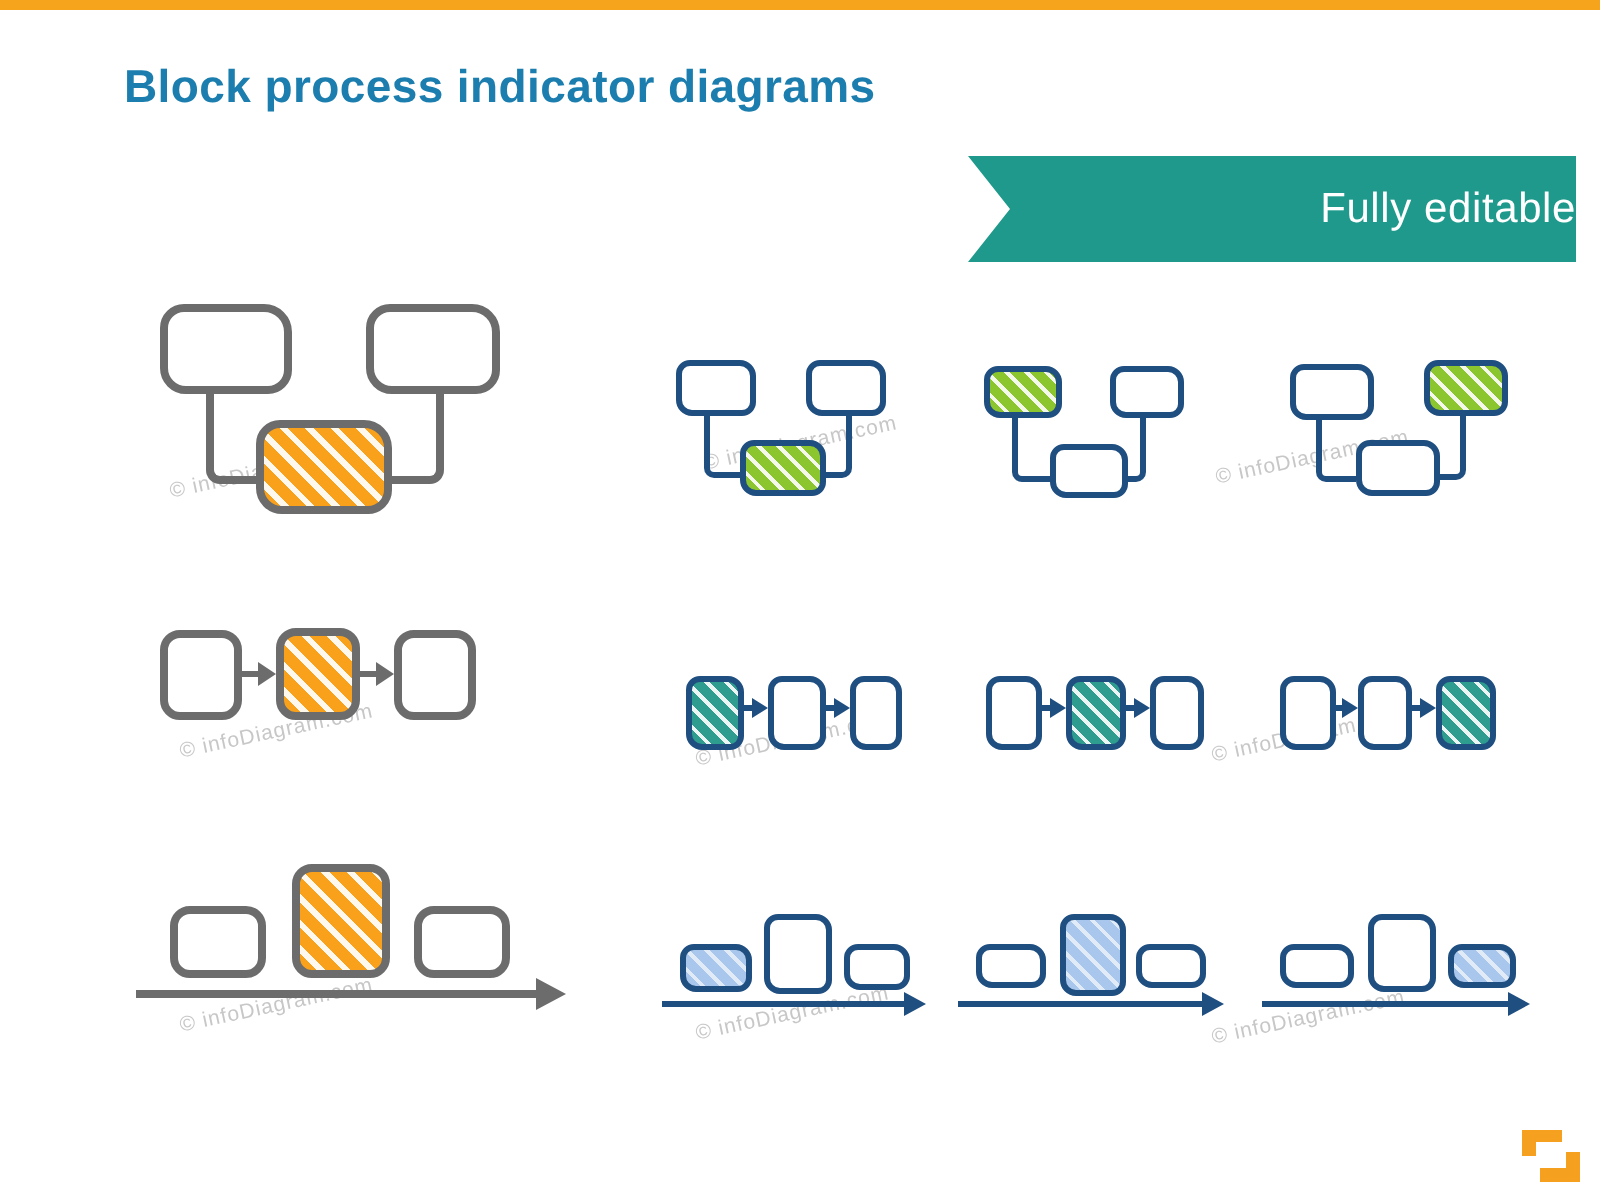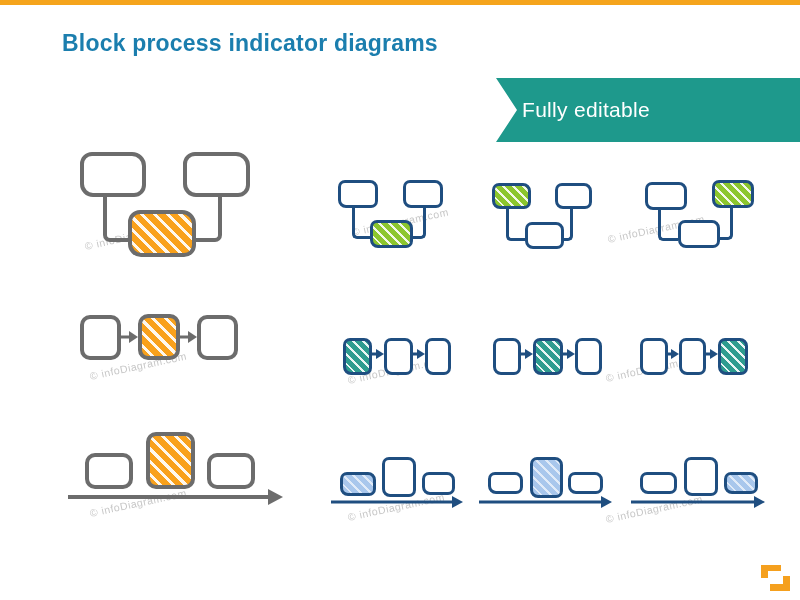--- a/index.html
+++ b/index.html
@@ -1,23 +1,23 @@
 <!DOCTYPE html>
 <html><head>
 <meta charset="utf-8">
 <style>
   html,body{margin:0;padding:0;background:#fff;}
   .slide{position:relative;width:800px;height:600px;background:#fff;overflow:hidden;
          font-family:"Liberation Sans",sans-serif;padding-left:12px;}
   .topbar{position:absolute;left:0;top:0;width:800px;height:5px;background:#F5A41C;}
   .title{position:absolute;left:62px;top:30px;margin:0;font-size:23px;font-weight:600;
          color:#1B7EAE;letter-spacing:.2px;}
-  .ribbon{position:absolute;left:496px;top:78px;width:304px;height:64px;background:#1E998C;
+  .ribbon{position:absolute;left:484px;top:78px;width:304px;height:53px;background:#1E998C;
           clip-path:polygon(0 0,100% 0,100% 100%,0 100%,21px 50%);
-          display:flex;align-items:center;justify-content:flex-start;padding-left:26px;box-sizing:border-box;}
+          display:flex;align-items:center;justify-content:flex-end;padding-left:26px;box-sizing:border-box;}
   .ribbon span{color:#fff;font-size:21px;letter-spacing:.3px;}
 
   
   .bx{position:absolute;box-sizing:border-box;background:#fff;}
   .g{border:4px solid #6C6C6C;border-radius:12px 14px 12px 13px;}
   .n{border:3px solid #1F4E80;border-radius:7px 8px 7px 8px;}
   .h-orange{background-color:#F9A11B;background-image:repeating-linear-gradient(45deg,rgba(255,255,255,0) 0 6px,rgba(255,255,255,.92) 6px 9px);}
   .h-green {background-color:#8CC62E;background-image:repeating-linear-gradient(45deg,rgba(255,255,255,0) 0 5px,rgba(255,255,255,.9) 5px 7px);}
   .h-teal  {background-color:#2E9C8F;background-image:repeating-linear-gradient(45deg,rgba(255,255,255,0) 0 5px,rgba(255,255,255,.9) 5px 7px);}
   .h-blue  {background-color:#A9C7EC;background-image:repeating-linear-gradient(45deg,rgba(255,255,255,0) 0 5px,rgba(255,255,255,.65) 5px 7px);}

